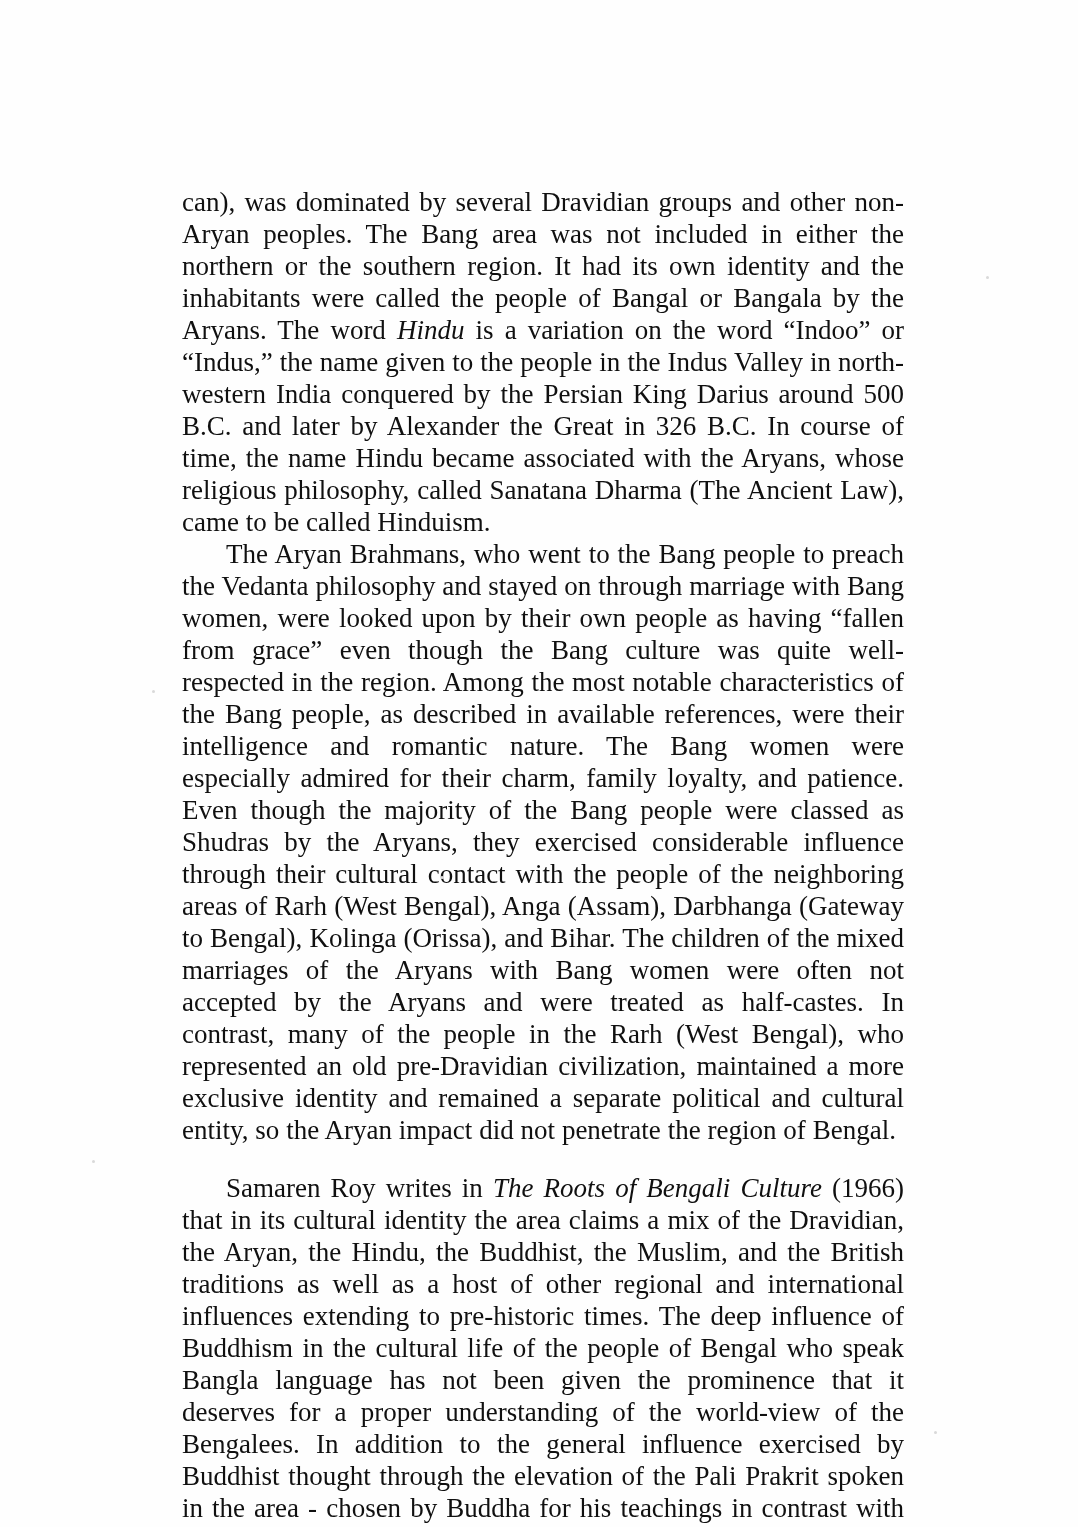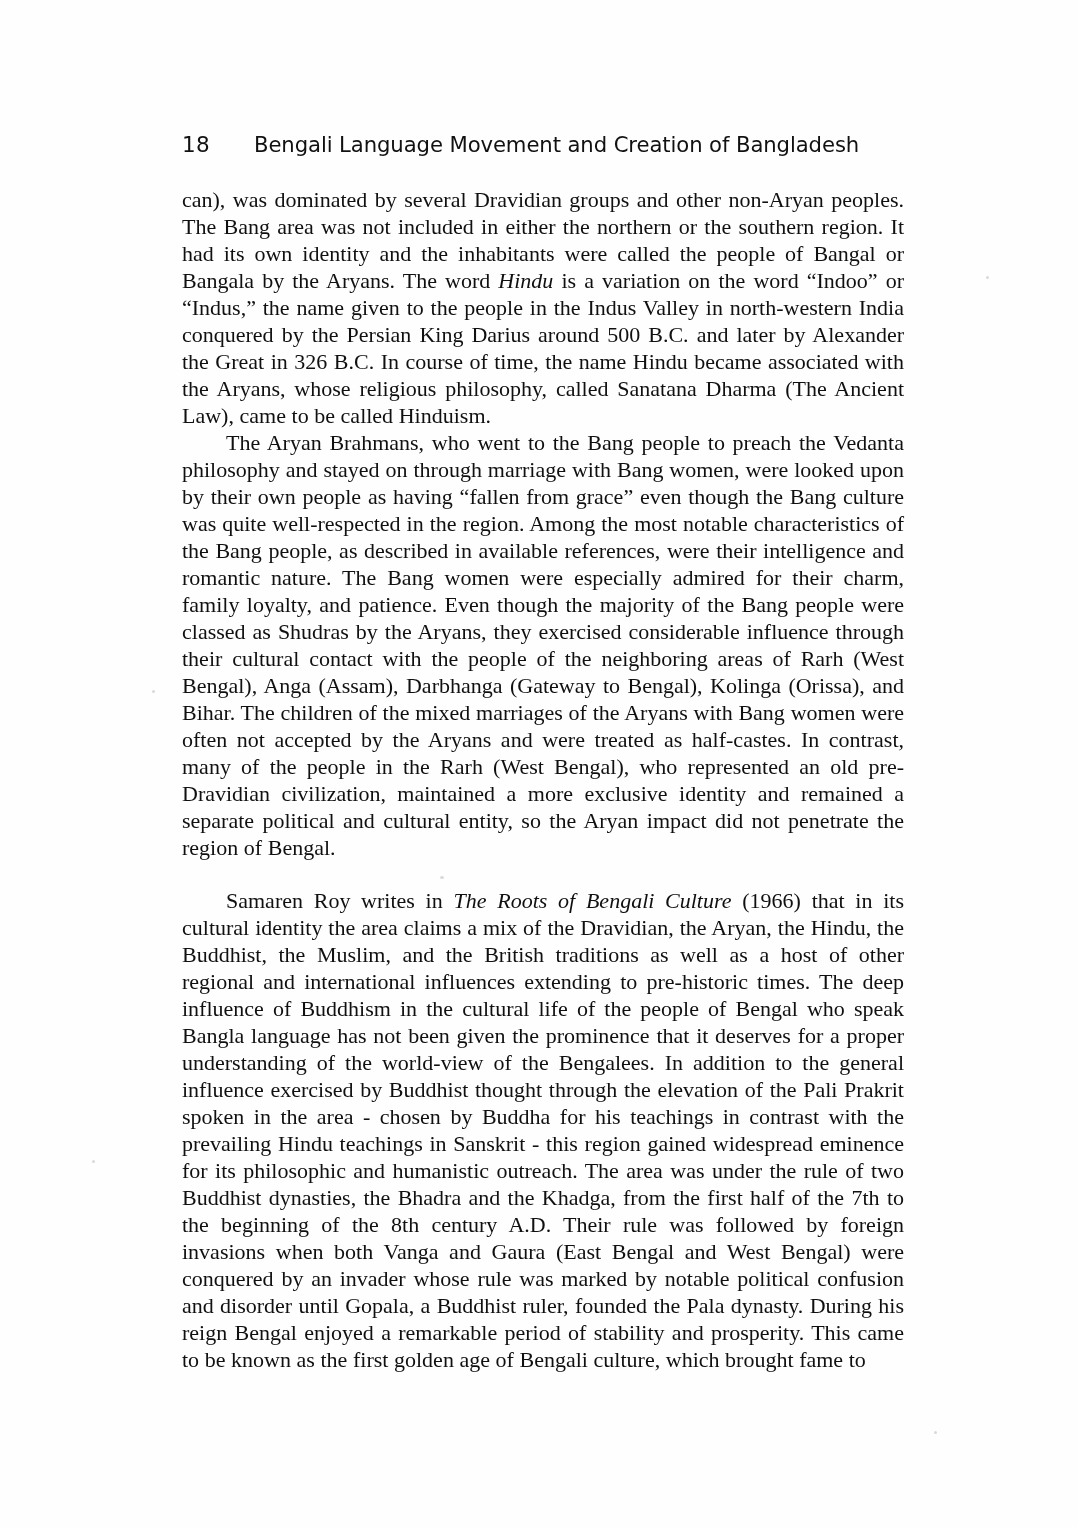--- a/index.html
+++ b/index.html
@@ -56,22 +56,22 @@
   
   .textblock {
     position: absolute;
     left: 182px;
     top: 186px;
     width: 722px;
   }
 
   p.para {
     margin: 0;
-    font-size: 22px;
-    line-height: 27px;
+    font-size: 27px;
+    line-height: 32px;
     text-align: justify;
     text-justify: inter-word;
     hyphens: none;
     word-spacing: 0.1px;
     color: #101010;
   }
   p.para.indent {
     text-indent: 44px;
   }
   p.gap-before {
@@ -88,24 +88,20 @@
     background: #d9d9d9;
     border-radius: 50%;
     pointer-events: none;
   }
 </style>
 </head>
 <body style="color: rgb(16, 16, 16);">
 
 <div class="page" style="background: rgb(254, 254, 254);">
 
-  <div class="running-head">
-    <span class="folio">18</span>
-    <span class="head-title">Bengali Language Movement and Creation of Bangladesh</span>
-  </div>
 
   <div class="textblock">
 
     <p class="para"><span>can), was dominated by several Dravidian groups and other non-Aryan peoples. The Bang area was not included in either the northern or the southern region. It had its own identity and the inhabitants were called the people of Bangal or Bangala by the Aryans. The word </span><em class="word-italic">Hindu</em><span> is a variation on the word “Indoo” or “Indus,” the name given to the people in the Indus Valley in north-western India conquered by the Persian King Darius around 500 B.C. and later by Alexander the Great in 326 B.C. In course of time, the name Hindu became associated with the Aryans, whose religious philosophy, called Sanatana Dharma (The Ancient Law), came to be called Hinduism.</span></p>
 
     <p class="para indent">The Aryan Brahmans, who went to the Bang people to preach the Vedanta philosophy and stayed on through marriage with Bang women, were looked upon by their own people as having “fallen from grace” even though the Bang culture was quite well-respected in the region. Among the most notable characteristics of the Bang people, as described in available references, were their intelligence and romantic nature. The Bang women were especially admired for their charm, family loyalty, and patience. Even though the majority of the Bang people were classed as Shudras by the Aryans, they exercised considerable influence through their cultural contact with the people of the neighboring areas of Rarh (West Bengal), Anga (Assam), Darbhanga (Gateway to Bengal), Kolinga (Orissa), and Bihar. The children of the mixed marriages of the Aryans with Bang women were often not accepted by the Aryans and were treated as half-castes. In contrast, many of the people in the Rarh (West Bengal), who represented an old pre-Dravidian civilization, maintained a more exclusive identity and remained a separate political and cultural entity, so the Aryan impact did not penetrate the region of Bengal.</p>
 
     <p class="para indent gap-before"><span>Samaren Roy writes in </span><em class="title-italic">The Roots of Bengali Culture</em><span> (1966) that in its cultural identity the area claims a mix of the Dravidian, the Aryan, the Hindu, the Buddhist, the Muslim, and the British traditions as well as a host of other regional and international influences extending to pre-historic times. The deep influence of Buddhism in the cultural life of the people of Bengal who speak Bangla language has not been given the prominence that it deserves for a proper understanding of the world-view of the Bengalees. In addition to the general influence exercised by Buddhist thought through the elevation of the Pali Prakrit spoken in the area - chosen by Buddha for his teachings in contrast with the prevailing Hindu teachings in Sanskrit - this region gained widespread eminence for its philosophic and humanistic outreach. The area was under the rule of two Buddhist dynasties, the Bhadra and the Khadga, from the first half of the 7th to the beginning of the 8th century A.D. Their rule was followed by foreign invasions when both Vanga and Gaura (East Bengal and West Bengal) were conquered by an invader whose rule was marked by notable political confusion and disorder until Gopala, a Buddhist ruler, founded the Pala dynasty. During his reign Bengal enjoyed a remarkable period of stability and prosperity. This came to be known as the first golden age of Bengali culture, which brought fame to</span></p>
 
   </div>

